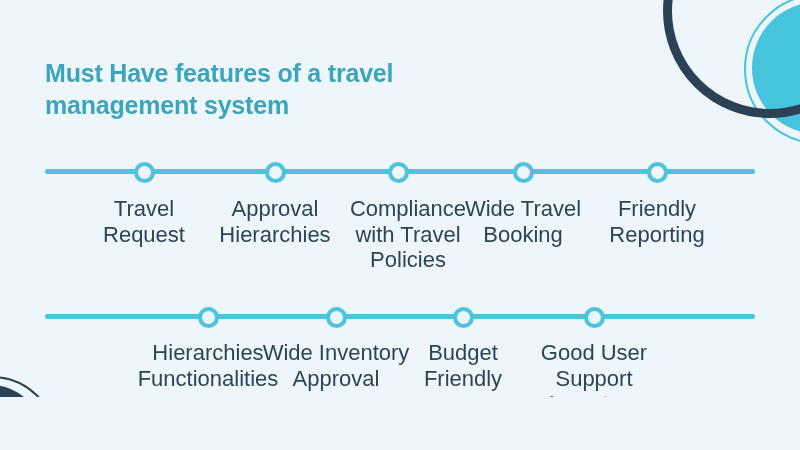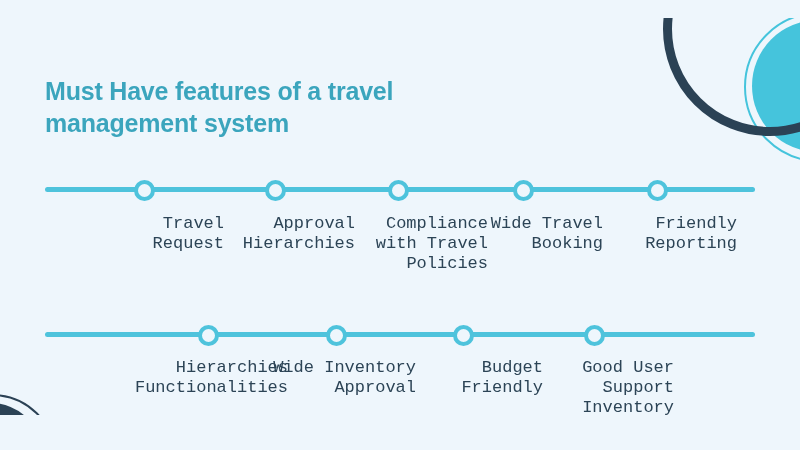--- a/index.html
+++ b/index.html
@@ -12,21 +12,20 @@
     background: #eef6fc;
     font-family: "Liberation Sans", sans-serif;
     overflow: hidden;
   }
   #slide {
     position: relative;
     width: 800px;
     height: 397px;
     background: #eef6fc;
     overflow: hidden;
-    margin-top: 18px;
   }
 
   
   .deco {
     position: absolute;
     border-radius: 50%;
     pointer-events: none;
   }
   
   #ring-navy-top {
@@ -119,24 +118,24 @@
     border: 4px solid #4ec3dc;
     border-radius: 50%;
     background: #eef6fc;
     box-sizing: content-box;
   }
   #timeline-row-1 .node { top: 12px; }
   #timeline-row-2 .node { top: 13px; }
 
   .node-label {
     position: absolute;
-    text-align: right;
+    text-align: center;
     color: #2c4456;
-    font-family: Liberation Mono, monospace;
-    font-size: 17px;
+    font-family: Liberation Sans, sans-serif;
+    font-size: 22px;
     line-height: 1.17;
     width: 160px;
     margin-left: -80px;
     white-space: pre-line;
   }
   #timeline-row-1 .node-label { top: 46px; }
   #timeline-row-2 .node-label { top: 46px; }
 </style>
 </head>
 <body>

